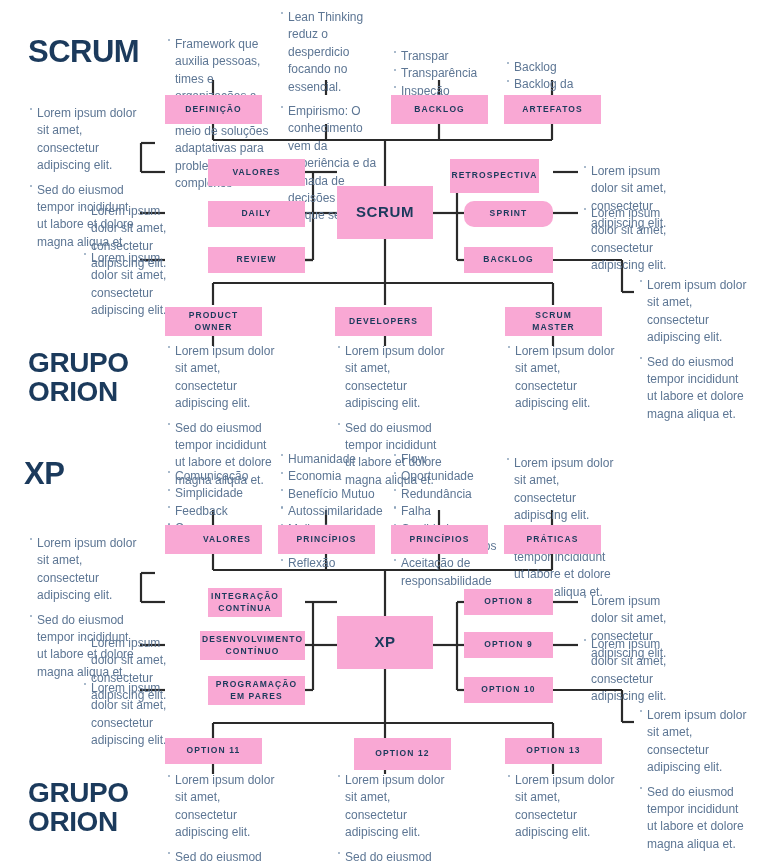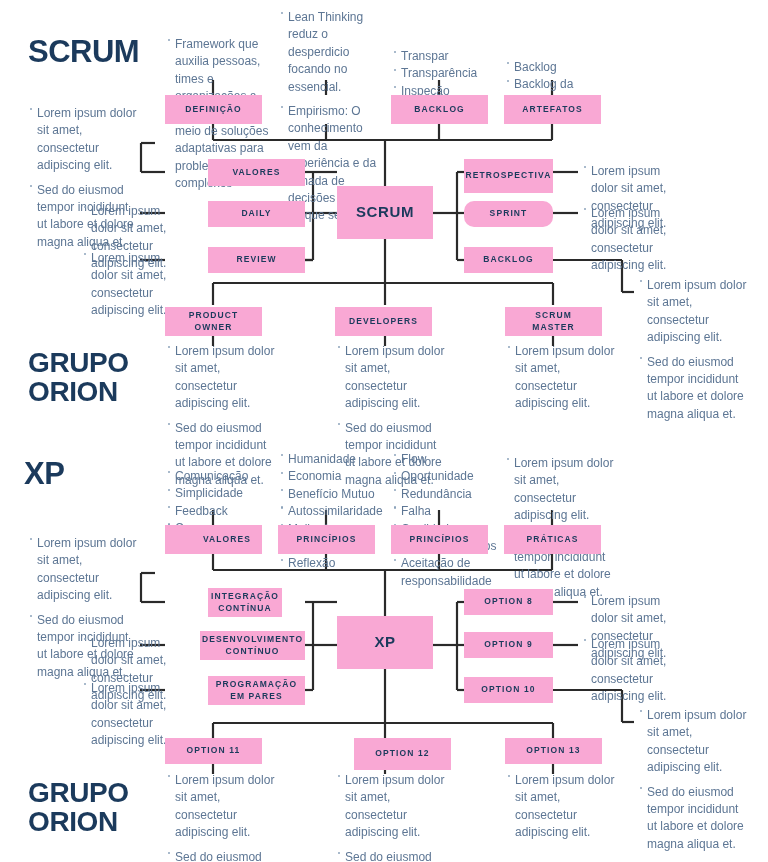--- a/index.html
+++ b/index.html
@@ -202,21 +202,21 @@
   <div class="node" style="left:208px;top:247px;width:97px;height:26px;">REVIEW</div>
   <ul class="blist" style="left:84px;top:203px;width:102px;">
     <li>Lorem ipsum dolor sit amet, consectetur adipiscing elit.</li>
   </ul>
   <ul class="blist" style="left:84px;top:250px;width:102px;">
     <li>Lorem ipsum dolor sit amet, consectetur adipiscing elit.</li>
   </ul>
 
   <div class="node hub" style="left:337px;top:186px;width:96px;height:53px;">SCRUM</div>
 
-  <div class="node" style="left:464px;top:159px;width:89px;height:34px;">RETROSPECTIVA</div>
+  <div class="node" style="left:450px;top:159px;width:89px;height:34px;">RETROSPECTIVA</div>
   <div class="node" style="left:464px;top:201px;width:89px;height:26px;border-radius:10px;">SPRINT</div>
   <div class="node" style="left:464px;top:247px;width:89px;height:26px;">BACKLOG</div>
   <ul class="blist" style="left:584px;top:163px;width:106px;">
     <li>Lorem ipsum dolor sit amet, consectetur adipiscing elit.</li>
   </ul>
   <ul class="blist" style="left:584px;top:205px;width:106px;">
     <li>Lorem ipsum dolor sit amet, consectetur adipiscing elit.</li>
   </ul>
   <ul class="blist spaced" style="left:640px;top:277px;width:110px;">
     <li>Lorem ipsum dolor sit amet, consectetur adipiscing elit.</li>

